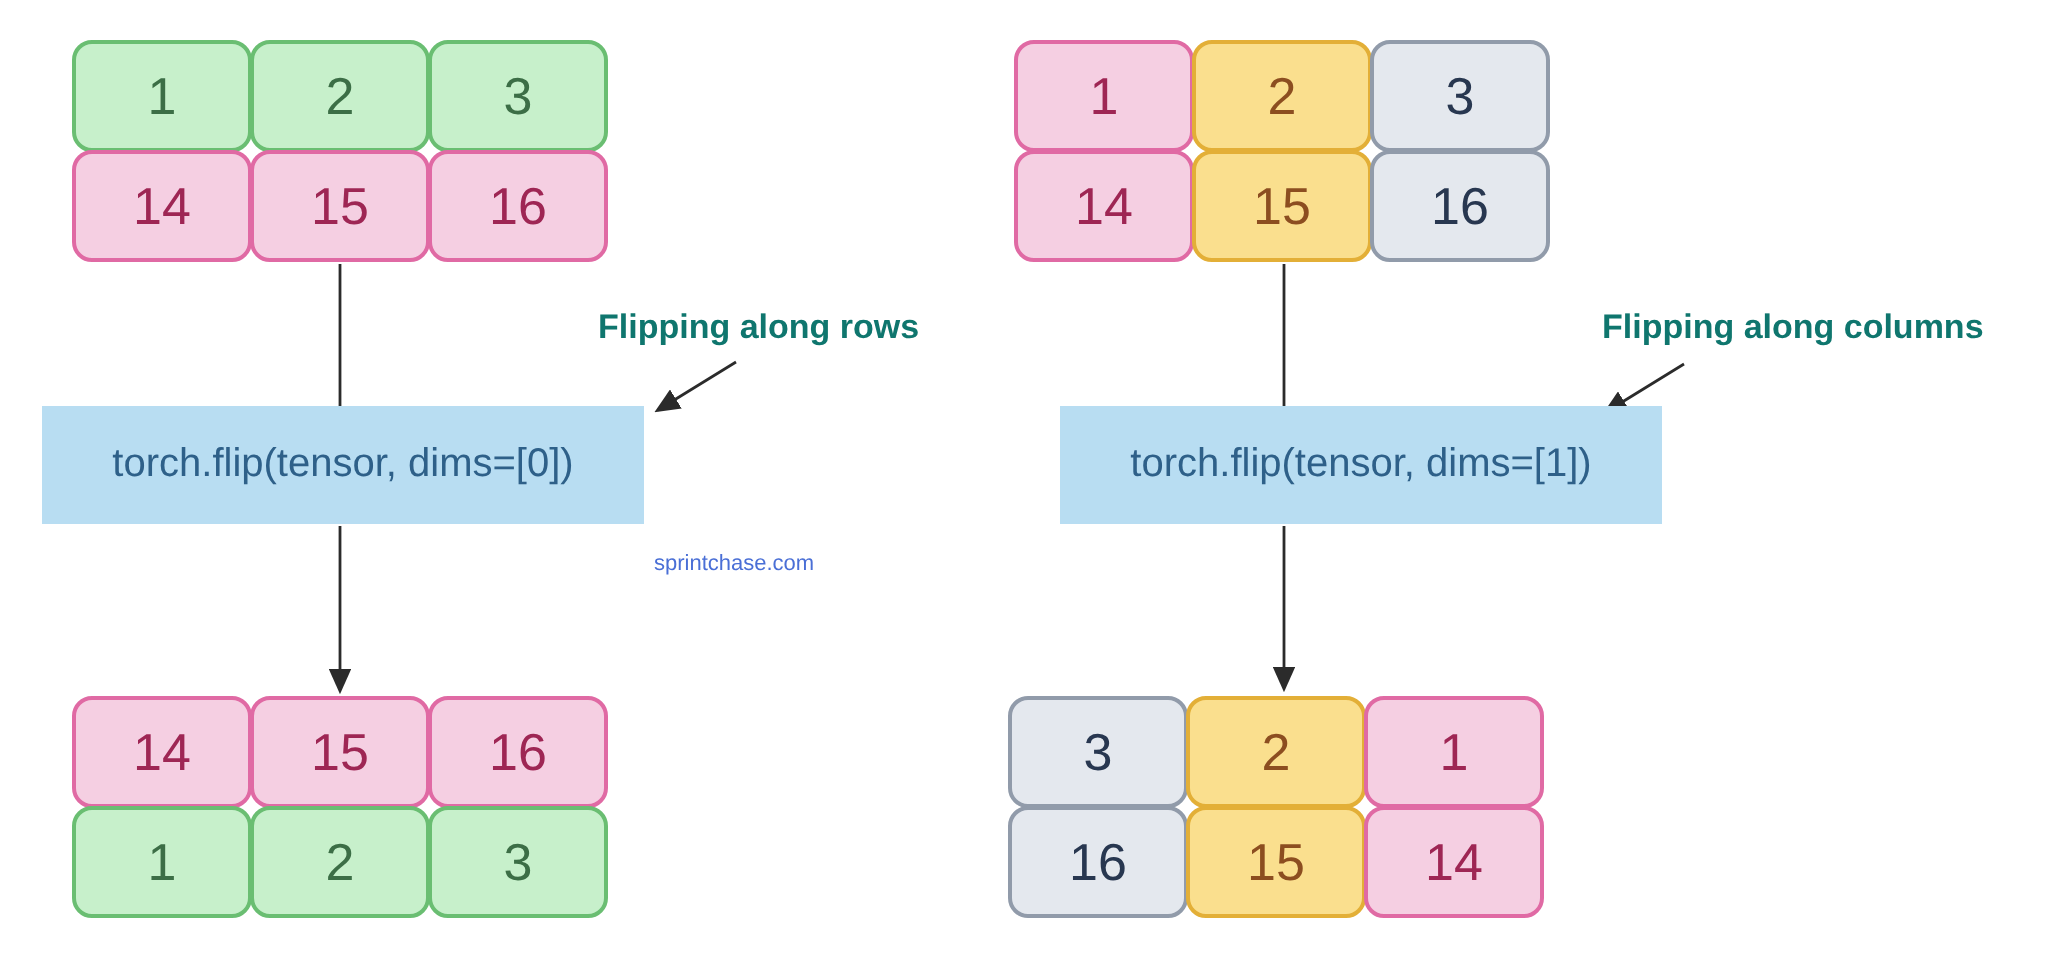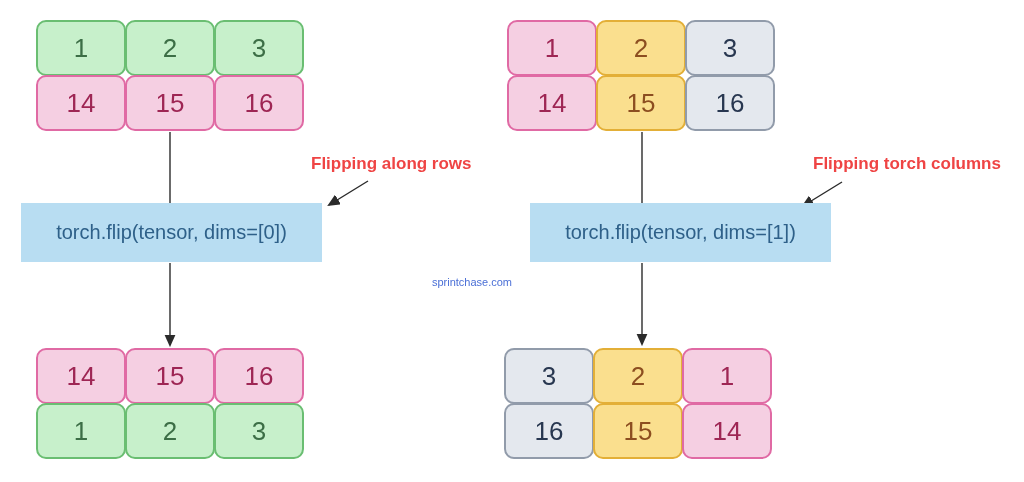--- a/index.html
+++ b/index.html
@@ -49,30 +49,29 @@
     display: flex;
     align-items: center;
     justify-content: center;
     white-space: nowrap;
     text-align: center;
   }
   .flip-label {
     position: absolute;
     font-size: 17px;
     font-weight: 600;
-    color: #ef4444;
+    color: #0f766e;
     white-space: nowrap;
-    margin-left: 12px;
   }
   .watermark {
     position: absolute;
-    left: 352px;
+    left: 327px;
     top: 276px;
     width: 160px;
-    text-align: right;
+    text-align: left;
     font-size: 11px;
     color: #4a6fd6;
   }
 </style>
 </head>
 <body>
 
 <div class="canvas">
 
   <svg class="arrow-layer">
@@ -115,21 +114,21 @@
 
   <div class="matrix" style="left:508px; top:21px;">
     <div class="cell pink">1</div>
     <div class="cell yellow">2</div>
     <div class="cell gray">3</div>
     <div class="cell pink">14</div>
     <div class="cell yellow">15</div>
     <div class="cell gray">16</div>
   </div>
 
-  <div class="flip-label" style="left:801px; top:154px;">Flipping torch columns</div>
+  <div class="flip-label" style="left:801px; top:154px;">Flipping along columns</div>
 
   <div class="code-box" style="left:502px; top:203px;margin-left:28px;">torch.flip(tensor, dims=[1])</div>
 
   <div class="matrix" style="left:505px; top:349px;">
     <div class="cell gray">3</div>
     <div class="cell yellow">2</div>
     <div class="cell pink">1</div>
     <div class="cell gray">16</div>
     <div class="cell yellow">15</div>
     <div class="cell pink">14</div>

